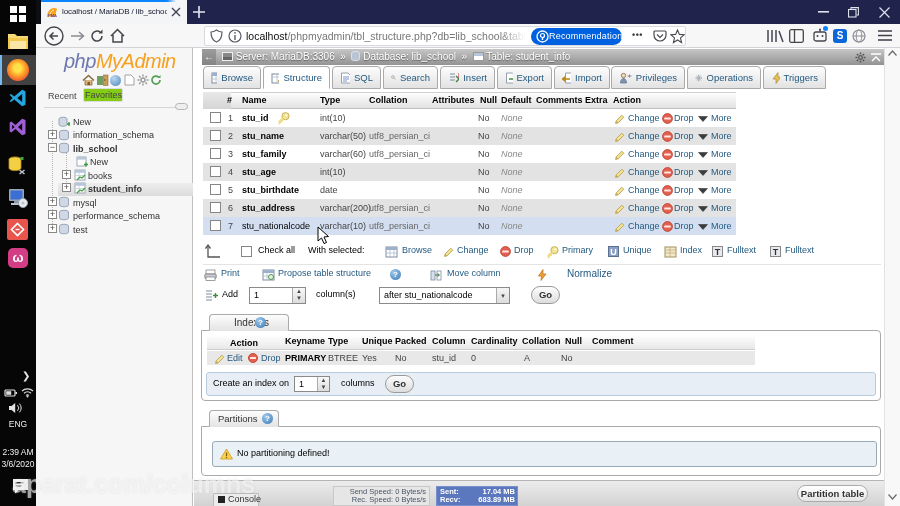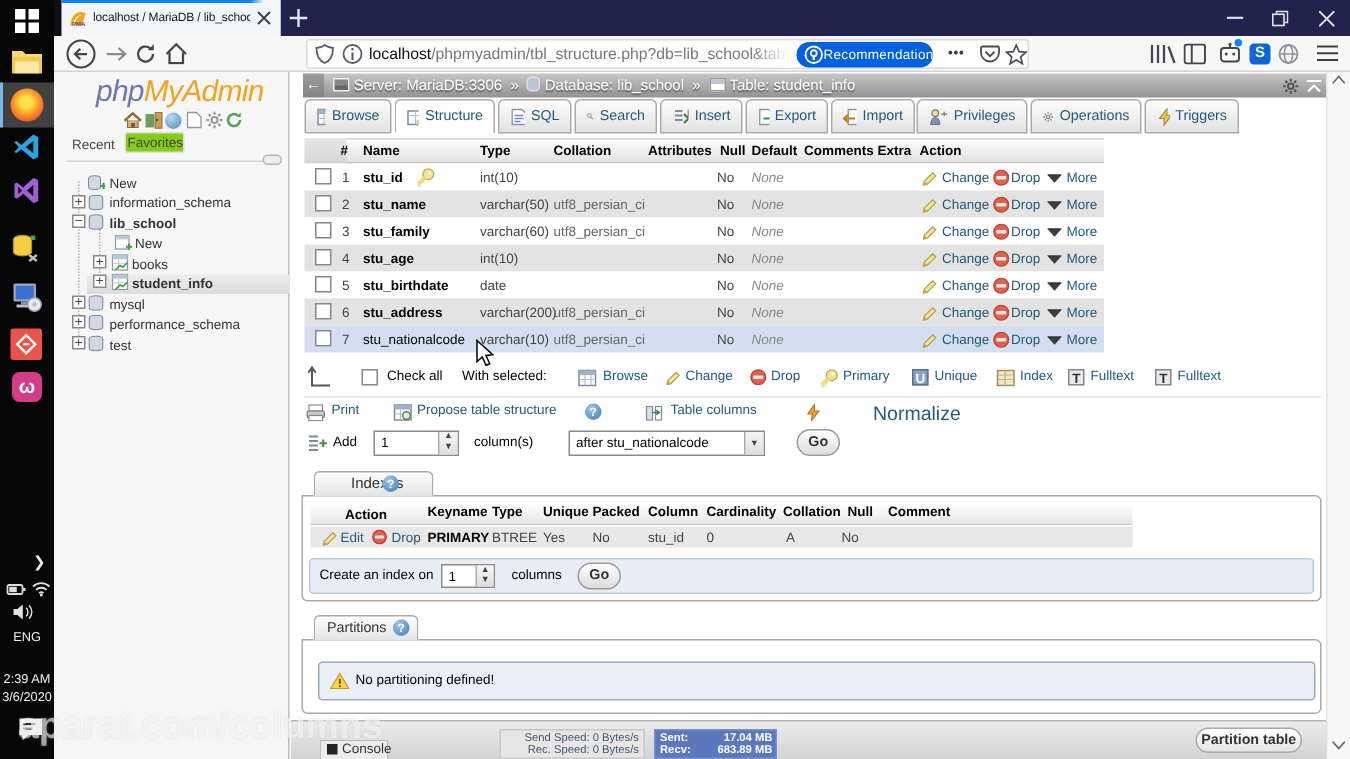--- a/index.html
+++ b/index.html
@@ -602,25 +602,25 @@
     <path d="M1 7 h11 M5 4 v7" stroke="#aebccd" stroke-width=".8"></path>
     <circle cx="9" cy="8" r="2.5" fill="#e8f0e0" stroke="#3f8e3f" stroke-width=".9"></circle>
   </svg>
 <a class="lnk abs" style="left:278px;top:268px;font-size:9px">Propose table structure</a>
 <div class="abs" style="left:390px;top:269px;width:11px;height:11px;border-radius:50%;background:radial-gradient(circle at 35% 30%,#9fc7e8,#3a7ab8);color:#fff;font-size:8px;font-weight:bold;text-align:center;line-height:11px">?</div>
 <svg class="abs" style="left:430px;top:269px" width="13" height="12">
     <rect x="1" y="2" width="4" height="9" fill="#d8e0ec" stroke="#7d8ba0" stroke-width=".8"></rect>
     <rect x="7" y="2" width="4" height="9" fill="#fff" stroke="#7d8ba0" stroke-width=".8"></rect>
     <path d="M5 6 h4 M7.5 4.5 L9.5 6 L7.5 7.5" stroke="#3f7e3f" stroke-width="1" fill="none"></path>
   </svg>
-<a class="lnk abs" style="left:447px;top:268px;font-size:9px">Table columns</a>
+<a class="lnk abs" style="left:447px;top:268px;font-size:9px">Move column</a>
 <svg class="abs" style="left:537px;top:269px" width="11" height="12">
     <path d="M6 0.5 L1.5 7 h3 L4 11.5 L9 5 h-3z" fill="#f0a030" stroke="#b07020" stroke-width=".7"></path>
   </svg>
-<a class="lnk abs" style="left:582px;top:268px;font-size:13px">Normalize</a>
+<a class="lnk abs" style="left:567px;top:268px;font-size:10px">Normalize</a>
 
 <svg class="abs" style="left:204px;top:289px" width="14" height="13">
     <path d="M2 2 h6 M2 5 h6 M2 8 h6 M2 11 h6" stroke="#7d8ba0" stroke-width="1.2"></path>
     <path d="M9 6.5 h5 M11.5 4 v5" stroke="#3f8e3f" stroke-width="1.4"></path>
   </svg>
 <div class="abs" style="left:222px;top:289px;font-size:9px;color:#000">Add</div>
 <div class="abs" style="left:249px;top:287px;width:57px;height:17px;background:#fff;border:1px solid #8a8a8a;font-size:9px;line-height:15px;padding-left:4px;color:#000">1</div>
 <div class="abs" style="left:292px;top:288px;width:13px;height:15px;background:linear-gradient(#f8f8f8,#ddd);border-left:1px solid #aaa;font-size:6px;color:#444;text-align:center;line-height:7px">▲<br>▼</div>
 <div class="abs" style="left:316px;top:289px;font-size:9px;color:#000">column(s)</div>
 <div class="abs" style="left:379px;top:287px;width:131px;height:17px;background:#fff;border:1px solid #8a8a8a;font-size:9px;line-height:15px;padding-left:4px;color:#000">after stu_nationalcode</div>

